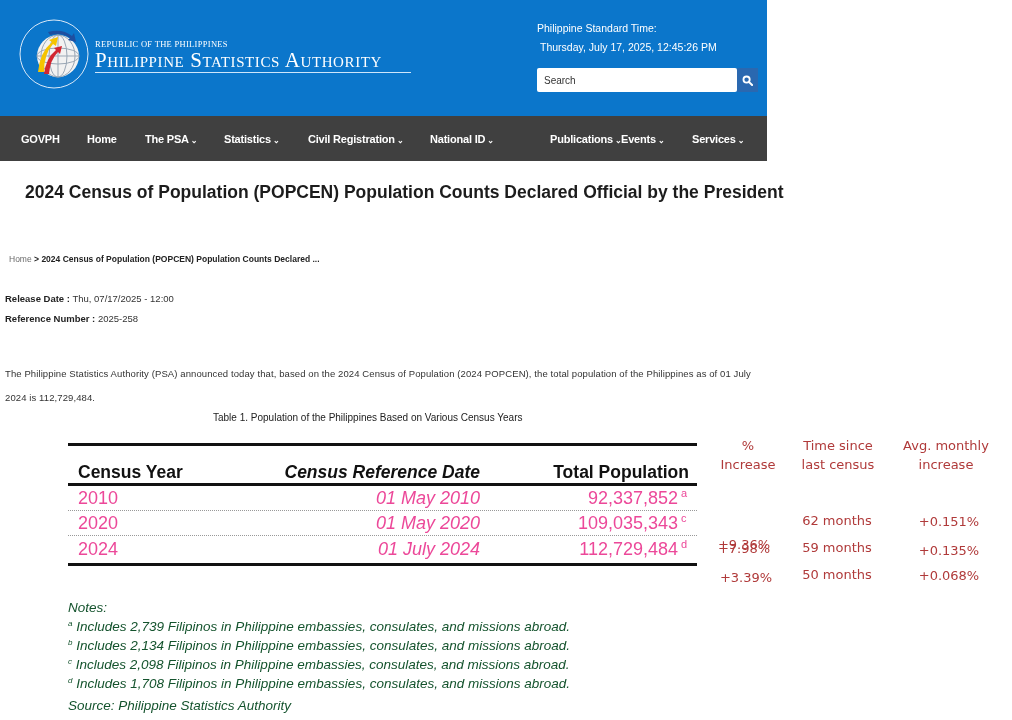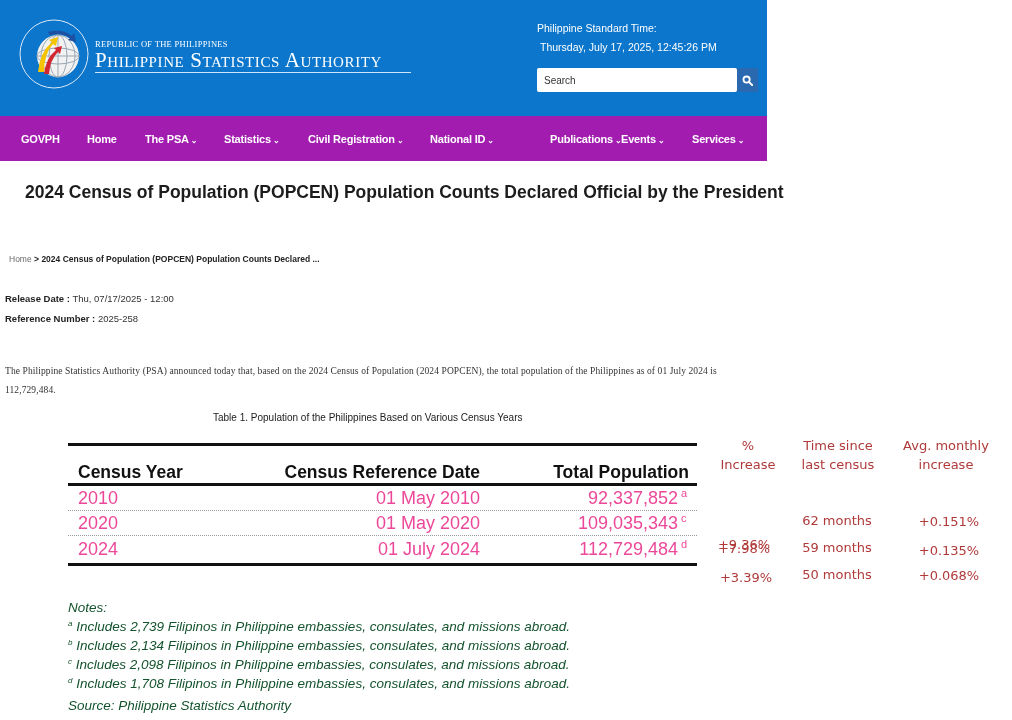--- a/index.html
+++ b/index.html
@@ -12,40 +12,40 @@
   .brand { position: absolute; left: 95px; top: 39px; color: #fff; }
   .brand-sub { font-family: "Liberation Serif", serif; font-size: 8.5px; letter-spacing: 0.3px; font-variant: small-caps; text-transform: uppercase; }
   .brand-title { font-family: "Liberation Serif", serif; font-size: 21px; letter-spacing: 0.6px; font-variant: small-caps; border-bottom: 1px solid #cfe6fb; line-height: 22px; padding-bottom: 1px; width: 316px; white-space: nowrap; }
 
   .pst { position: absolute; left: 537px; top: 22px; color: #fff; font-size: 10.5px; }
   .pst-time { position: absolute; left: 540px; top: 41px; color: #fff; font-size: 10.5px; }
   .search { position: absolute; left: 537px; top: 68px; width: 200px; height: 24px; background: #fff; border-radius: 2px; border: none; font-size: 10px; padding-left: 7px; color: #333; font-family: "Liberation Sans", sans-serif; }
   .search::placeholder { color: #333; }
   .search-btn { position: absolute; left: 737px; top: 68px; width: 21px; height: 24px; background: #2a68b0; display: flex; align-items: center; justify-content: center; }
 
-  .nav { position: absolute; left: 0; top: 116px; width: 767px; height: 45px; background: #a21caf; display: flex; align-items: center; }
+  .nav { position: absolute; left: 0; top: 116px; width: 767px; height: 45px; background: #404040; display: flex; align-items: center; }
   .nav-item { color: #fff; font-weight: bold; font-size: 11px; white-space: nowrap; position: absolute; top: 17px; letter-spacing: -0.2px; }
   .caret { font-size: 8px; margin-left: 2px; }
 
   .page-title { position: absolute; left: 5px; top: 181px; width: 760px; font-size: 17.5px; font-weight: bold; color: #1c1c1c; line-height: 22px; margin-left: 20px; }
   .breadcrumb { position: absolute; left: 9px; top: 254px; font-size: 8.5px; color: #222; font-weight: bold; }
   .breadcrumb .home { color: #6b6b6b; font-weight: normal; }
 
   .meta { position: absolute; left: 5px; font-size: 9.5px; color: #333; }
   .meta b { color: #222; }
-  .body-text { position: absolute; left: 5px; top: 362px; width: 760px; font-size: 9.5px; line-height: 19px; color: #333; letter-spacing: 0.1px; font-family: Liberation Serif, serif; }
+  .body-text { position: absolute; left: 5px; top: 362px; width: 760px; font-size: 9.5px; line-height: 24px; color: #333; letter-spacing: 0.1px; }
   .table-caption { position: absolute; left: 213px; top: 412px; font-size: 10px; color: #222; }
 
   .census-table { position: absolute; left: 68px; top: 443px; width: 629px; }
   .rule-thick { height: 3px; background: #111; }
   .thead { display: flex; height: 37px; align-items: flex-end; font-weight: bold; font-size: 17.5px; color: #111; }
   .trow { display: flex; height: 25px; align-items: flex-end; font-size: 18px; color: #ec4899; border-bottom: 1px dotted #999; padding-bottom: 1px; }
   .trow.last { border-bottom: none; }
   .c1 { width: 160px; padding-left: 10px; }
-  .c2 { width: 252px; text-align: right; }
+  .c2 { width: 252px; text-align: right; font-style: italic; }
   .c3 { width: 217px; text-align: right; padding-right: 8px; white-space: nowrap; }
   sup.fn { font-size: 11px; vertical-align: 7px; margin-left: 3px; display: inline-block; width: 8px; text-align: left; }
 
   .notes { position: absolute; left: 68px; top: 600px; width: 560px; font-style: italic; font-size: 13.5px; color: #14532d; line-height: 16px; }
   .notes .src { margin-top: 6px; }
   .notes sup { font-size: 8px; vertical-align: 5px; }
 
   .extra { position: absolute; color: #b03a3a; font-family: "DejaVu Sans", sans-serif; font-size: 13px; text-align: center; }
   .extra-head { line-height: 19px; }
 </style>

